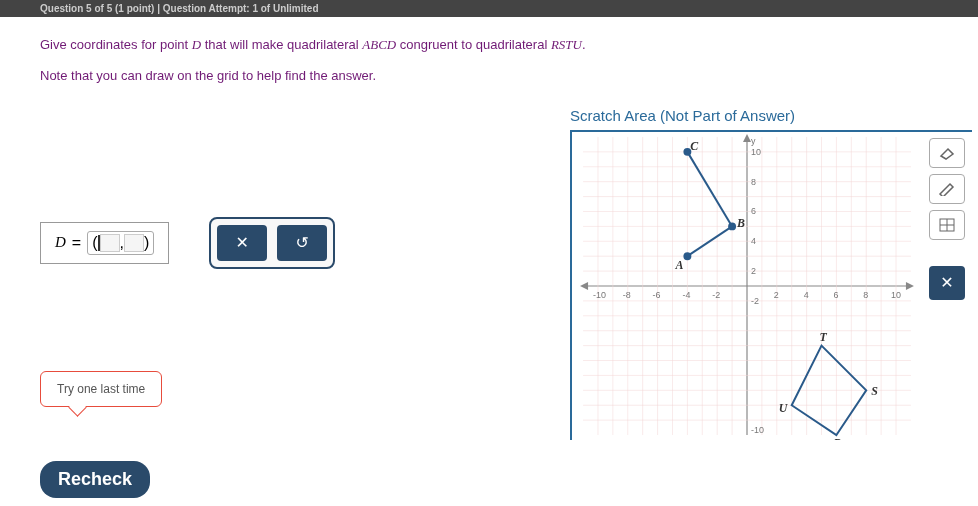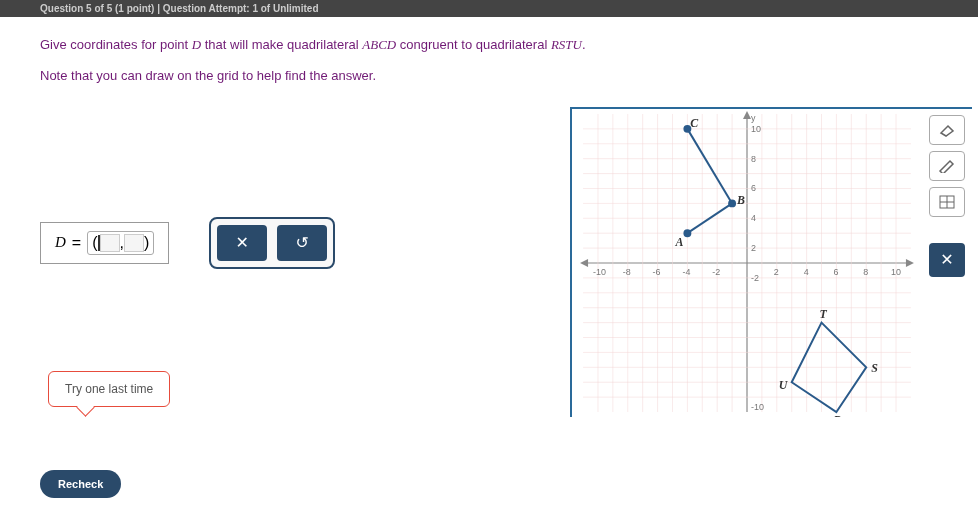--- a/index.html
+++ b/index.html
@@ -11,34 +11,34 @@
 .main-area { display: flex; margin-top: 20px; gap: 20px; }
 .left-panel { flex: 0 0 510px; position: relative; height: 310px; }
 .answer-row { display: flex; align-items: center; margin-top: 110px; gap: 40px; }
 .answer-box { border: 1px solid #999; padding: 8px 14px; background: #fff; display: flex; align-items: center; gap: 6px; }
 .answer-box em { font-family: 'Times New Roman', serif; font-style: italic; font-size: 15px; }
 .input-paren { display: inline-flex; align-items: center; border: 1px solid #aaa; border-radius: 3px; padding: 2px 4px; }
 .input-field { width: 20px; height: 18px; border: 1px solid #ccc; background: #f5f5f5; }
 .input-cursor { width: 2px; height: 16px; background: #333; display: inline-block; }
 .tool-btns { display: flex; gap: 10px; border: 2px solid #2a4a6a; border-radius: 8px; padding: 6px; background: #f8f8f8; }
 .tool-btn { width: 50px; height: 36px; background: #2a4a6a; color: #fff; border: none; border-radius: 4px; font-size: 16px; display: flex; align-items: center; justify-content: center; cursor: pointer; }
-.hint-bubble { position: absolute; bottom: 10px; left: 8px; border: 1.5px solid #e74c3c; border-radius: 6px; padding: 10px 16px; font-size: 12px; color: #555; background: #fff; }
+.hint-bubble { position: absolute; bottom: 10px; left: 0; border: 1.5px solid #e74c3c; border-radius: 6px; padding: 10px 16px; font-size: 12px; color: #555; background: #fff; }
 .hint-bubble::after { content: ''; position: absolute; bottom: -8px; left: 30px; width: 12px; height: 12px; border-right: 1.5px solid #e74c3c; border-bottom: 1.5px solid #e74c3c; background: #fff; transform: rotate(45deg); }
 .right-panel { flex: 1; }
 .scratch-title { color: #2a6a9a; font-size: 15px; margin-bottom: 6px; }
 .scratch-box { border-top: 2px solid #2a6a9a; border-left: 2px solid #2a6a9a; height: 310px; position: relative; display: flex; }
 .graph { width: 350px; height: 100%; position: relative; }
 .graph svg { width: 100%; height: 100%; }
 .graph-label { font-family: 'Times New Roman', serif; font-style: italic; font-size: 12px; font-weight: bold; fill: #333; }
 .tick-label { font-size: 9px; fill: #777; }
 .toolbox { width: 50px; display: flex; flex-direction: column; gap: 6px; padding: 6px 2px; align-items: center; }
 .tool-icon { width: 36px; height: 30px; border: 1px solid #aaa; border-radius: 4px; background: #fff; display: flex; align-items: center; justify-content: center; cursor: pointer; }
 .tool-icon.dark { background: #2a4a6a; color: #fff; border: none; height: 34px; margin-top: 20px; }
 .footer { position: absolute; bottom: 8px; left: 0; right: 0; display: flex; justify-content: space-between; padding: 0 40px 0 40px; align-items: center; }
-.recheck-btn { background: #2a4a6a; color: #fff; border: none; border-radius: 16px; padding: 8px 18px; font-size: 11px; cursor: pointer; font-weight: bold; }
+.recheck-btn { background: #2a4a6a; color: #fff; border: none; border-radius: 16px; padding: 8px 18px; font-size: 18px; cursor: pointer; font-weight: bold; }
 .save-btn { background: #fff; border: 1px solid #999; border-radius: 16px; padding: 7px 14px; font-size: 13px; cursor: pointer; }
 </style>
 </head>
 <body>
 
 <div class="header-bar">
   <span>Question 5 of 5 (1 point)  |  Question Attempt: 1 of Unlimited</span>
 </div>
 
 <div class="content">
@@ -66,20 +66,21 @@
               <span>↺</span>
             </button>
         </div>
       </div>
       <div class="hint-bubble">
         <span>Try one last time</span>
       </div>
     </div>
 
     <div class="right-panel">
+      <div class="scratch-title">Scratch Area (Not Part of Answer)</div>
       <div class="scratch-box">
         <div class="graph">
           <svg viewBox="0 0 350 310">
             <g>
 
               <g stroke="#f3cfcf" stroke-width="0.5">
                 
               </g>
 
               <g stroke="#f0d0d0" stroke-width="0.6">

